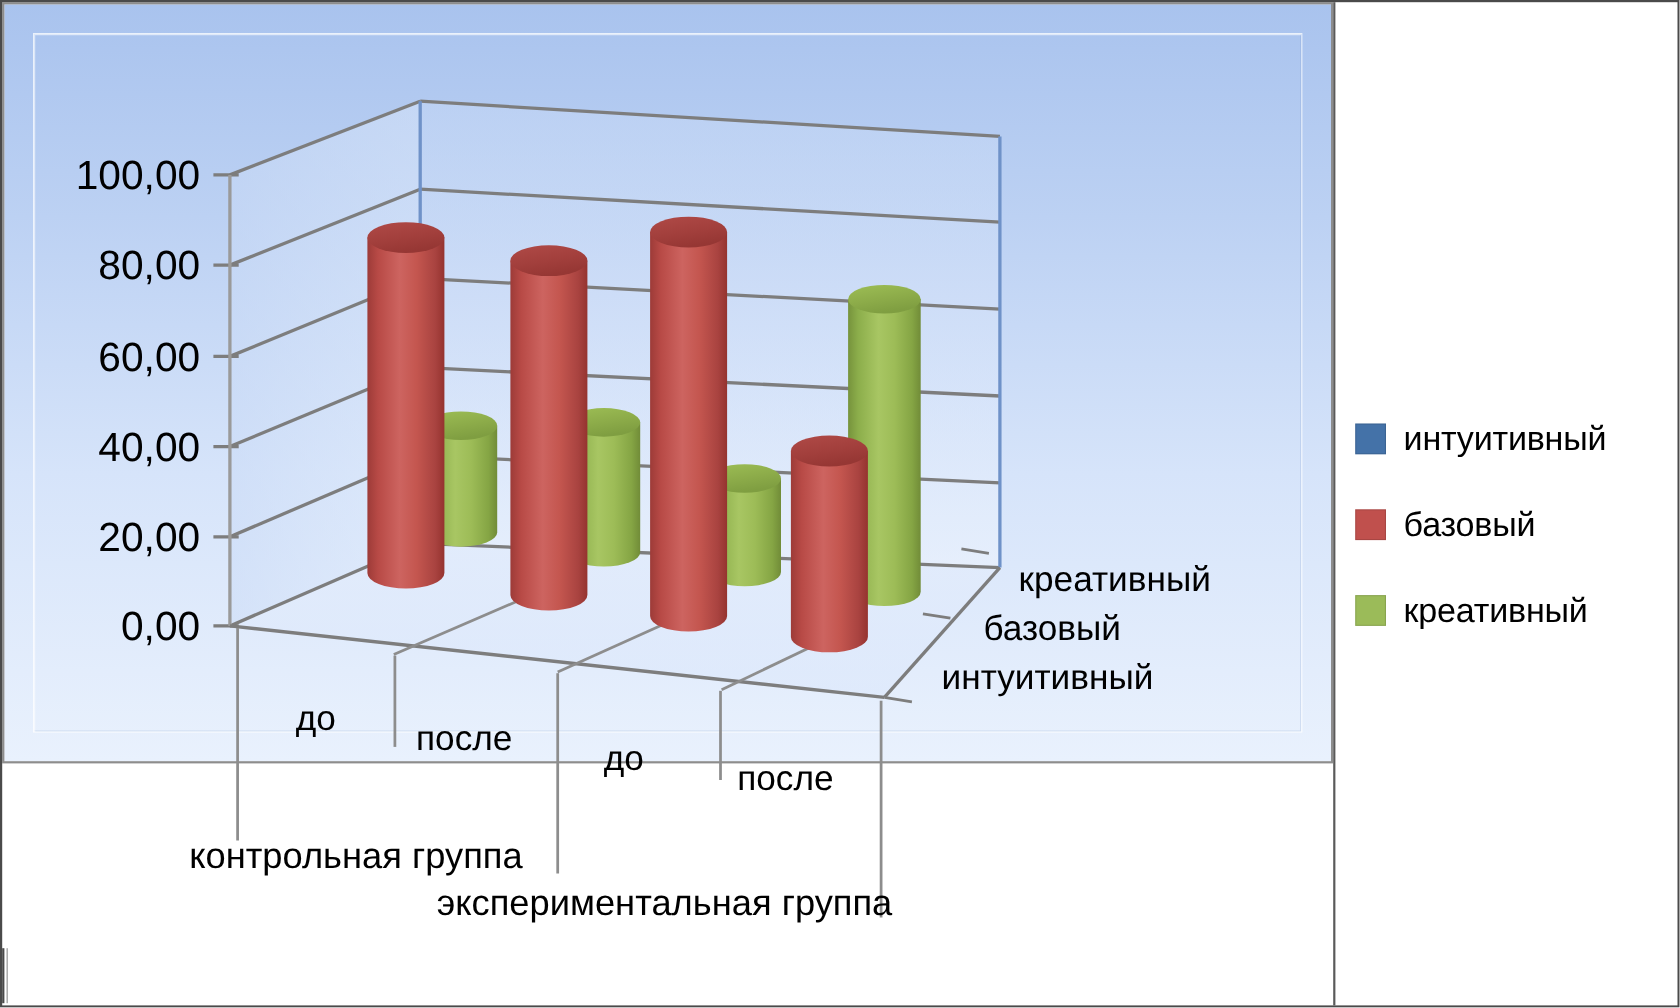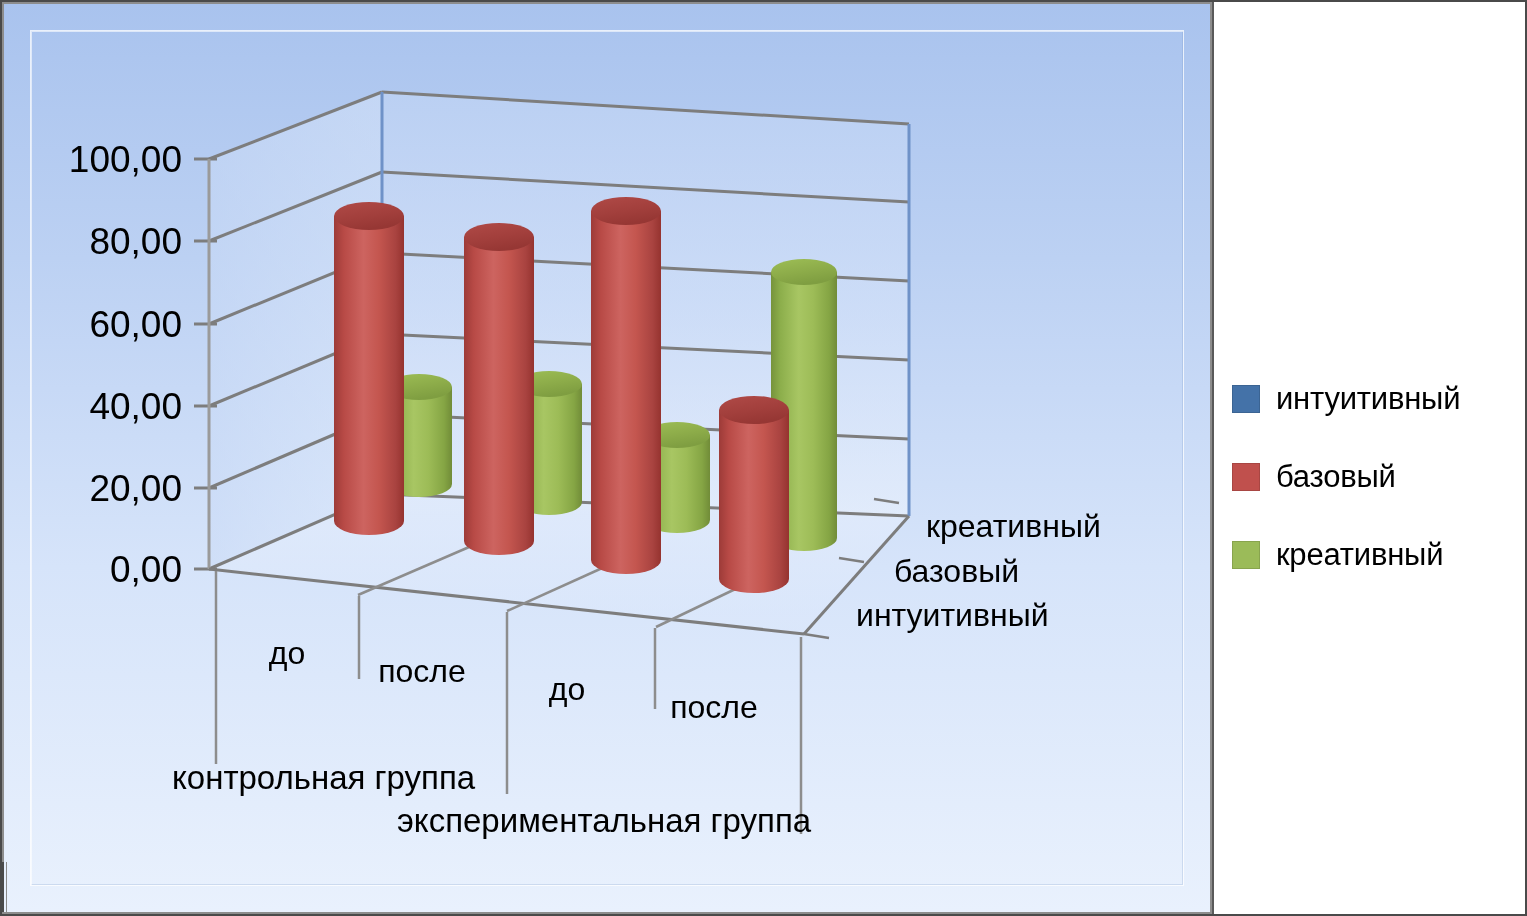--- a/index.html
+++ b/index.html
@@ -56,21 +56,21 @@
   .legend-label {
     font-size: 31px;
     color: #000000;
     white-space: nowrap;
     letter-spacing: -0.2px;
   }
   
   .chart-plate {
     position: absolute;
     left: 2px; top: 2px;
-    width: 1210px; height: 912px;
+    width: 1210px; height: 692px;
     background: linear-gradient(to bottom, #a9c3ee 0%, #bcd1f3 28%, #d6e4fa 62%, #e9f1fd 100%);
     border: 2px solid #8d8d8d;
   }
   .chart-plate-inner {
     position: absolute;
     left: 26px; top: 26px; right: 26px; bottom: 26px;
     border: 1px solid rgba(255,255,255,0.75);
     box-shadow: inset 1px 1px 0 rgba(255,255,255,0.6),
                 inset -1px -1px 0 rgba(120,150,200,0.25);
   }

